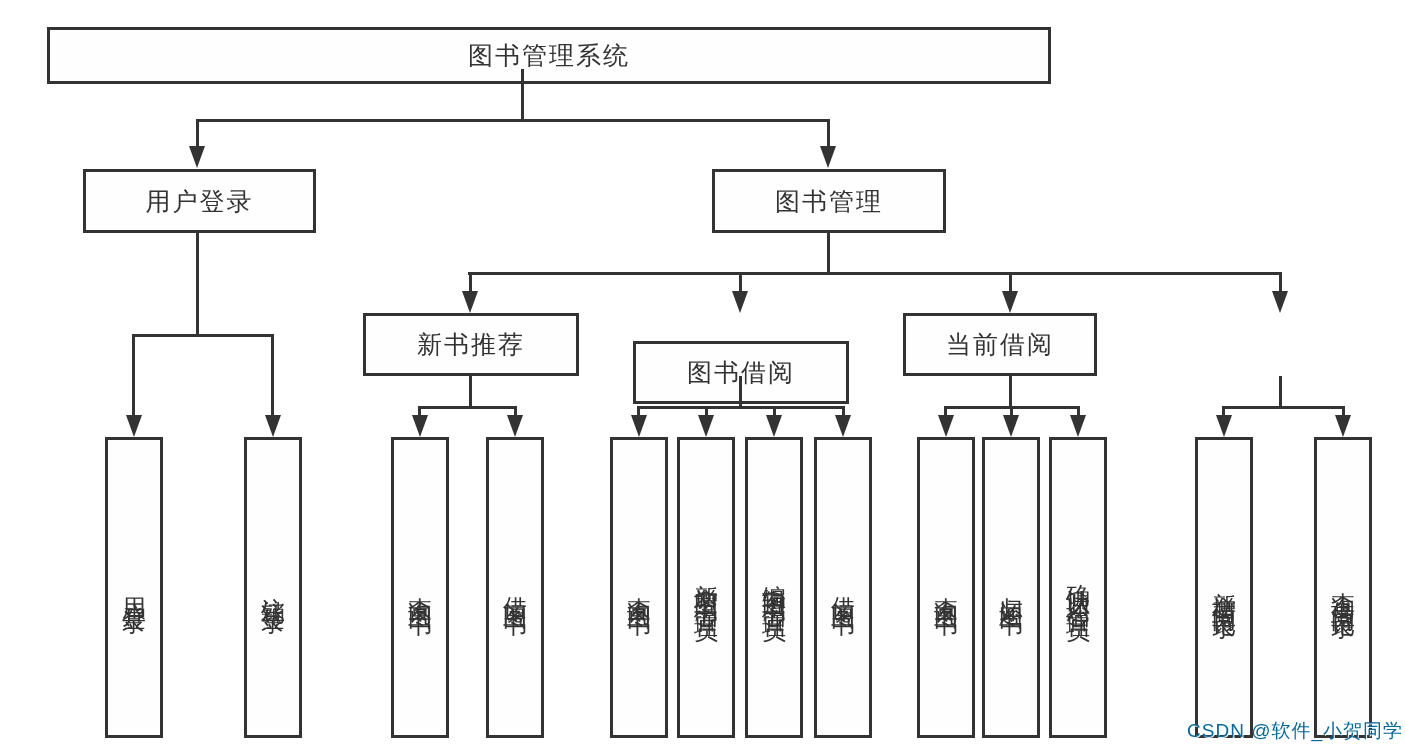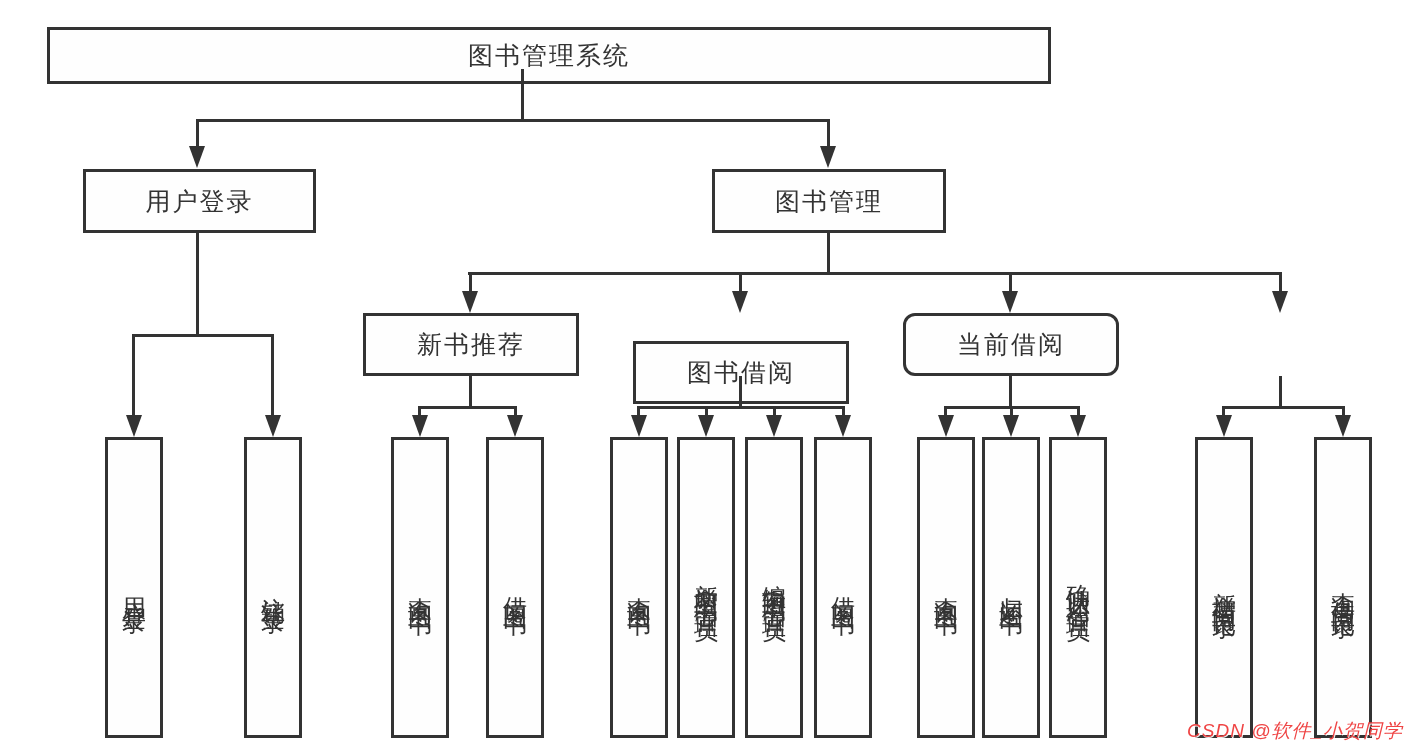--- a/index.html
+++ b/index.html
@@ -56,41 +56,40 @@
     border-left: 8px solid transparent;
     border-right: 8px solid transparent;
     border-top: 22px solid #333333;
   }
   
   .n-root { left: 21px;   top: 27px;  width: 1004px; height: 57px; margin-left: 26px; }
   .n-2a   { left: 83px;   top: 169px; width: 233px;  height: 64px; }
   .n-2b   { left: 712px;  top: 169px; width: 234px;  height: 64px; align-items: center; }
   .n-3a   { left: 363px;  top: 313px; width: 216px;  height: 63px; }
   .n-3b   { left: 633px;  top: 313px; width: 216px;  height: 63px; margin-top: 28px; }
-  .n-3c   { left: 903px;  top: 313px; width: 216px;  height: 63px; border-radius: 12px; }
+  .n-3c   { left: 903px;  top: 313px; width: 194px;  height: 63px; }
   .n-3d   { left: 1173px; top: 313px; width: 216px;  height: 63px; }
   .lf     { top: 437px; width: 58px; height: 301px; }
   .lf-1  { left: 105px; }  .lf-2  { left: 244px; }
   .lf-3  { left: 391px; }  .lf-4  { left: 486px; }
   .lf-5  { left: 610px; }  .lf-6  { left: 677px; }
   .lf-7  { left: 745px; }  .lf-8  { left: 814px; }
   .lf-9  { left: 917px; }  .lf-10 { left: 982px; }
   .lf-11 { left: 1049px; } .lf-12 { left: 1195px; }
   .lf-13 { left: 1314px; }
   
   .watermark {
     position: absolute;
     right: 2px;
     bottom: 3px;
     font-size: 19px;
-    color: #ef4444;
+    color: #0369a1;
     letter-spacing: 1px;
     text-shadow: 1px 1px 0 rgba(255,255,255,0.9);
     white-space: nowrap;
-    font-style: italic;
   }
 </style>
 </head>
 <body>
 
 <div id="stage">
 
   <div class="box n-root">
       <span>图书管理系统</span>
     </div>

